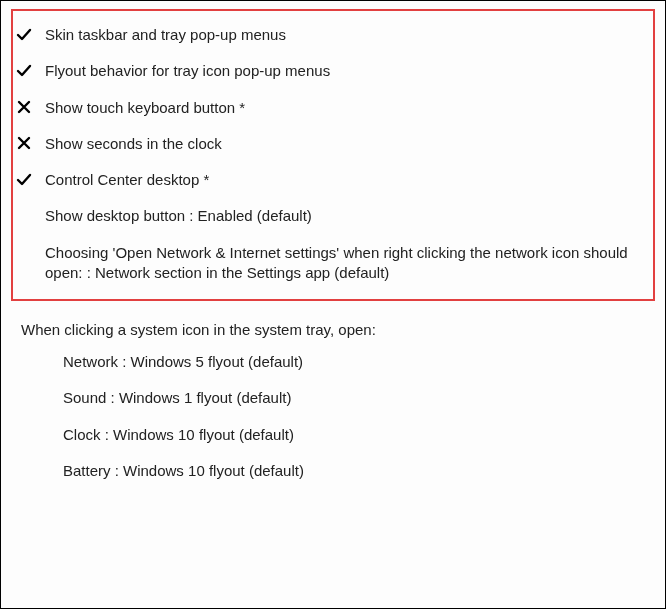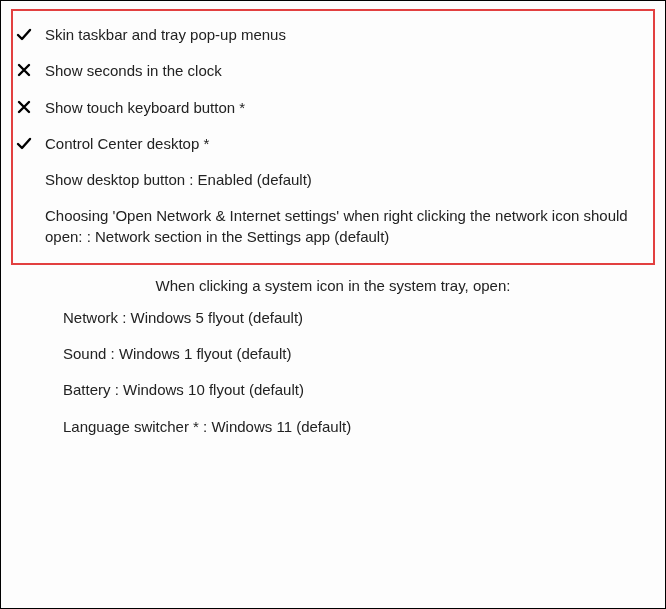--- a/index.html
+++ b/index.html
@@ -37,22 +37,21 @@
     justify-content: center;
     align-items: flex-start;
     margin-right: 10px;
     margin-top: 2px;
   }
   .icon-slot svg { display: block; }
   .label {
     flex: 1;
   }
   .sect-heading {
-    margin: 12px 20px 14px 20px;
-    text-align: center;
+    margin: 20px 20px 14px 20px;
   }
   .sub-list {
     margin: 0 20px 0 62px;
   }
   .sub-list .row { margin-bottom: 16px; }
   .sub-list .row:last-child { margin-bottom: 8px; }
 </style>
 </head>
 <body>
 
@@ -63,37 +62,45 @@
     <div class="row">
       <span class="icon-slot">
         <svg width="16" height="16" viewBox="0 0 16 16">
             <path d="M2 8 L6 12 L14 3" stroke="#000" stroke-width="2.4" fill="none" stroke-linecap="round" stroke-linejoin="round"></path>
           </svg>
       </span>
       <span class="label">Skin taskbar and tray pop-up menus</span>
     </div>
 
 
-
     <div class="row">
       <span class="icon-slot">
-        <svg width="14" height="14" viewBox="0 0 14 14">
-            <path d="M2 2 L12 12 M12 2 L2 12" stroke="#000" stroke-width="2.4" fill="none" stroke-linecap="round"></path>
+        <svg width="16" height="16" viewBox="0 0 16 16">
+            <path d="M2 8 L6 12 L14 3" stroke="#000" stroke-width="2.4" fill="none" stroke-linecap="round" stroke-linejoin="round"></path>
           </svg>
       </span>
-      <span class="label">Show seconds in the clock</span>
+      <span class="label">Flyout behavior for tray icon pop-up menus</span>
     </div>
 
     <div class="row">
       <span class="icon-slot">
         <svg width="14" height="14" viewBox="0 0 14 14">
             <path d="M2 2 L12 12 M12 2 L2 12" stroke="#000" stroke-width="2.4" fill="none" stroke-linecap="round"></path>
           </svg>
       </span>
       <span class="label">Show touch keyboard button *</span>
+    </div>
+
+    <div class="row">
+      <span class="icon-slot">
+        <svg width="14" height="14" viewBox="0 0 14 14">
+            <path d="M2 2 L12 12 M12 2 L2 12" stroke="#000" stroke-width="2.4" fill="none" stroke-linecap="round"></path>
+          </svg>
+      </span>
+      <span class="label">Show seconds in the clock</span>
     </div>
 
     <div class="row">
       <span class="icon-slot">
         <svg width="16" height="16" viewBox="0 0 16 16">
             <path d="M2 8 L6 12 L14 3" stroke="#000" stroke-width="2.4" fill="none" stroke-linecap="round" stroke-linejoin="round"></path>
           </svg>
       </span>
       <span class="label">Control Center desktop *</span>
     </div>
@@ -113,20 +120,20 @@
   <div class="sect-heading">When clicking a system icon in the system tray, open:</div>
 
   <div class="sub-list">
     <div class="row">
       <span class="label">Network : Windows 5 flyout (default)</span>
     </div>
     <div class="row">
       <span class="label">Sound : Windows 1 flyout (default)</span>
     </div>
     <div class="row">
-      <span class="label">Battery : Windows 10 flyout (default)</span>
+      <span class="label">Clock : Windows 10 flyout (default)</span>
     </div>
     <div class="row">
-      <span class="label">Language switcher * : Windows 11 (default)</span>
+      <span class="label">Battery : Windows 10 flyout (default)</span>
     </div>
   </div>
 
 </div>
 
 </body></html>

